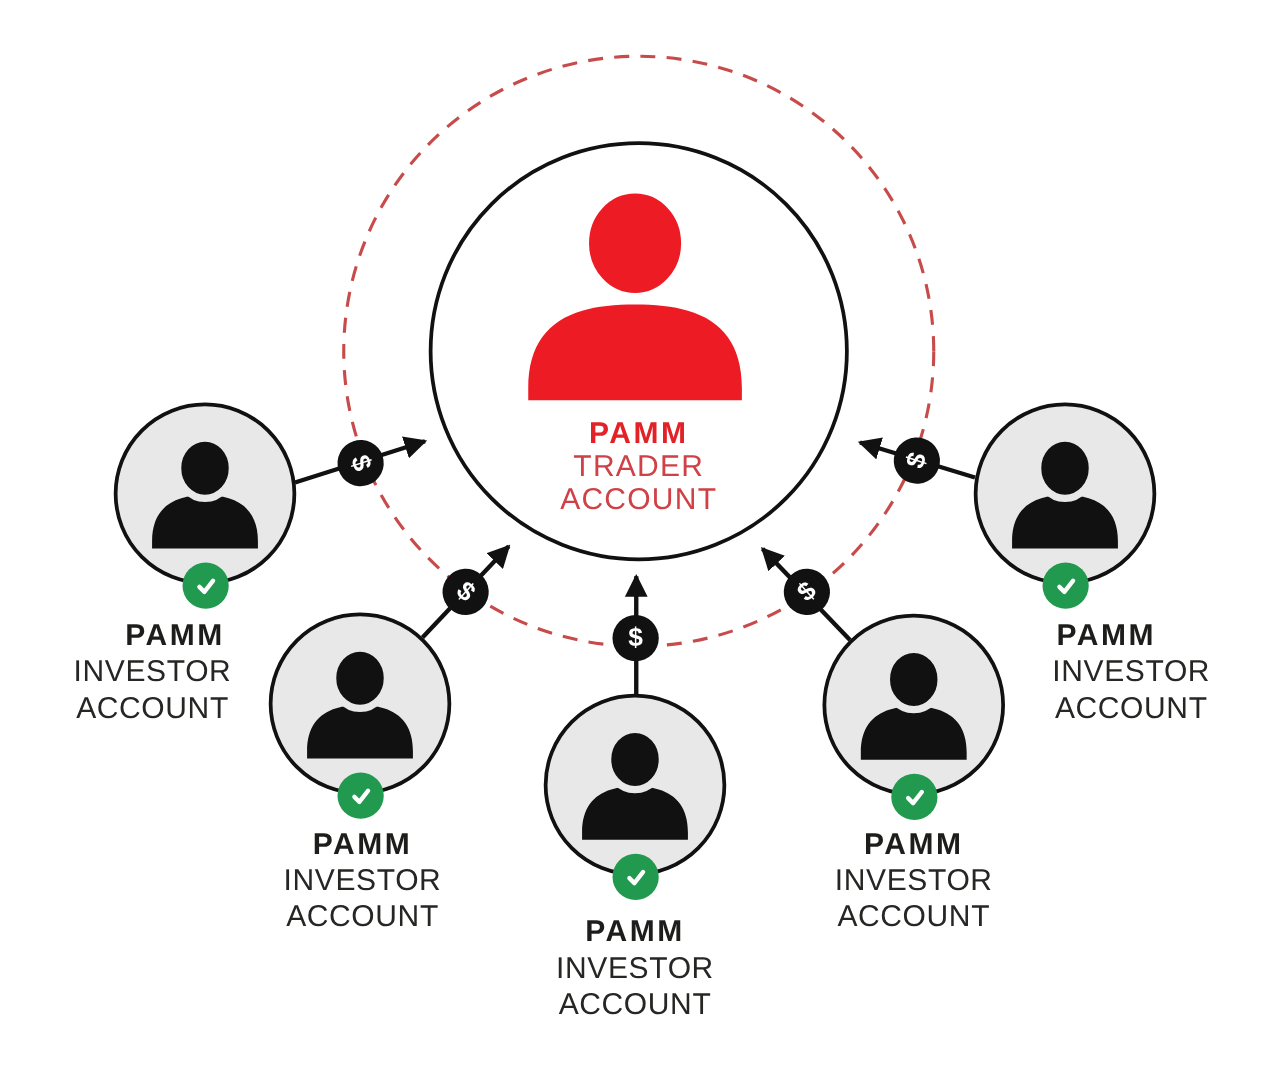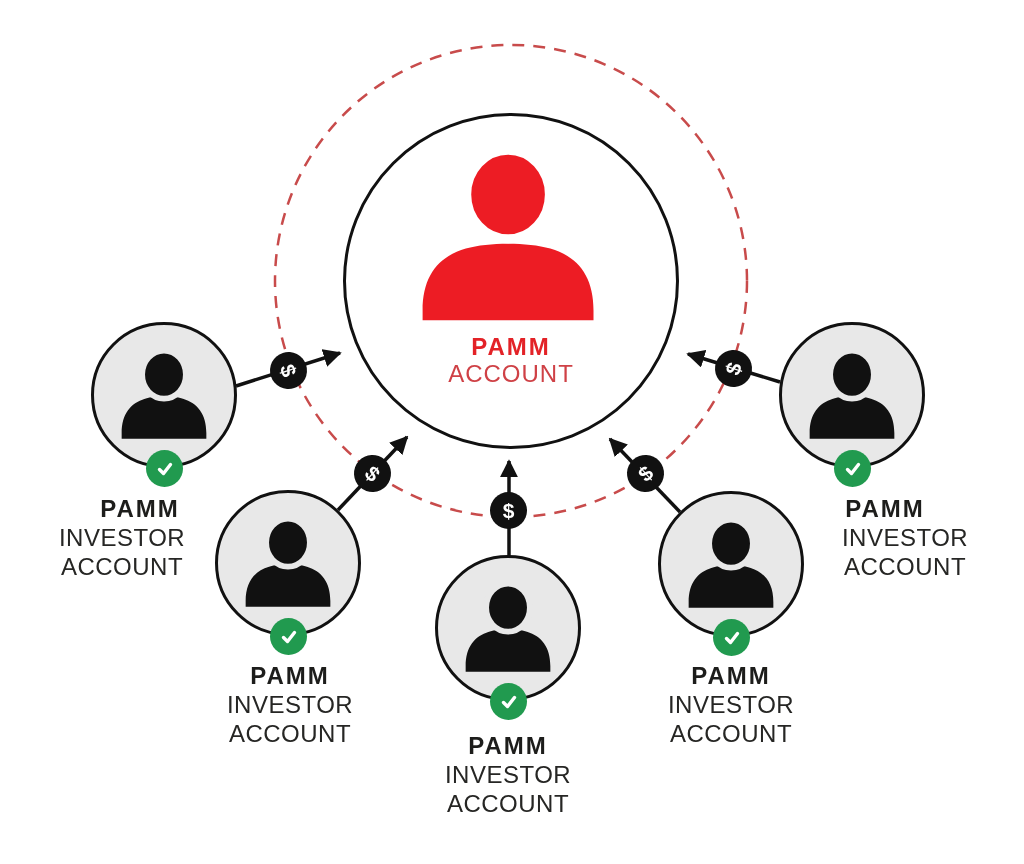--- a/index.html
+++ b/index.html
@@ -97,20 +97,21 @@
       <span>$</span>
     </div>
 
   <div class="trader">
     <svg width="330" height="330" viewBox="0 0 336 336">
       <path d="M78 208 L252 208 L252 198 C252 163 236 143 208 135 C196 131.5 181 130 165 130 C149 130 134 131.5 122 135 C94 143 78 163 78 198 Z" fill="#ed1c24"></path>
       <ellipse cx="165" cy="80" rx="42" ry="45" stroke="#ffffff" stroke-width="9" fill="#ed1c24"></ellipse>
     </svg>
     <div class="trader-text">
       <div class="t1" style="color:#e32227;">PAMM</div>
+      <div class="t2" style="color:#cf4146;">TRADER</div>
       <div class="t3" style="color:#cf4146;">ACCOUNT</div>
     </div>
   </div>
 
   <div class="inv n1">
     <svg class="person" width="146" height="146" viewBox="0 0 100 100">
       <path d="M21 80 L79 80 L79 76 C79 63 73 55.5 63 52.5 C59 51.3 54.5 50.7 50 50.7 C45.5 50.7 41 51.3 37 52.5 C27 55.5 21 63 21 76 Z" fill="#111"></path>
       <ellipse cx="50" cy="36" rx="15" ry="16.5" fill="#111" stroke="#e8e8e8" stroke-width="4"></ellipse>
     </svg>
     <div class="badge" style="background:#219a4f;">

